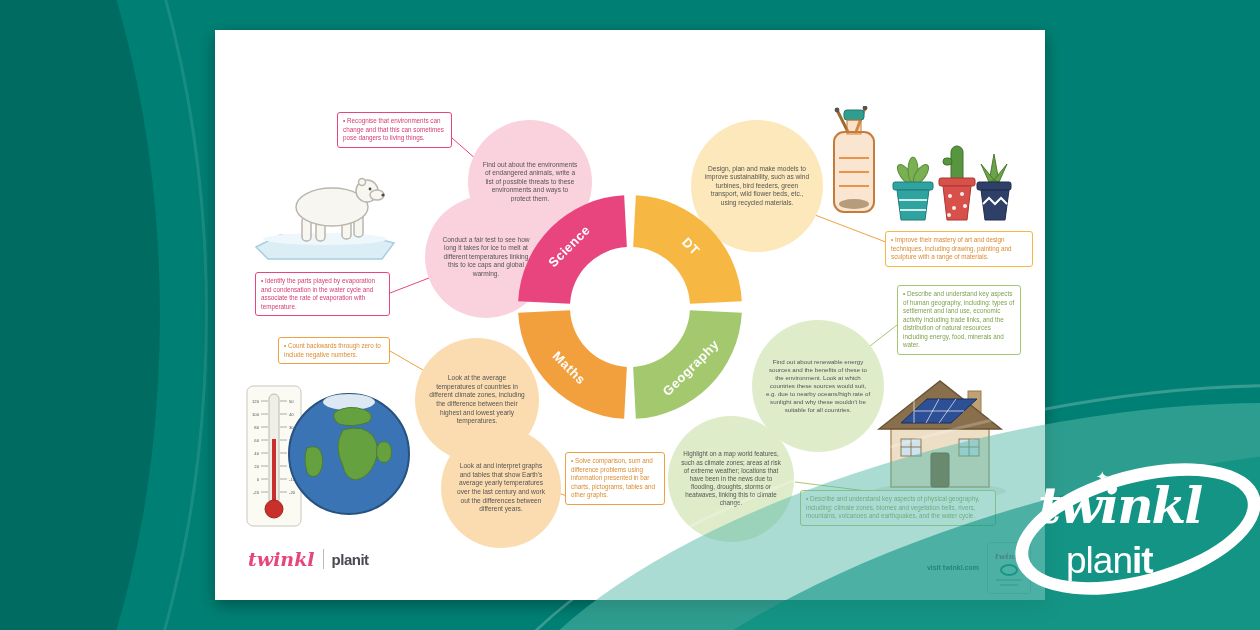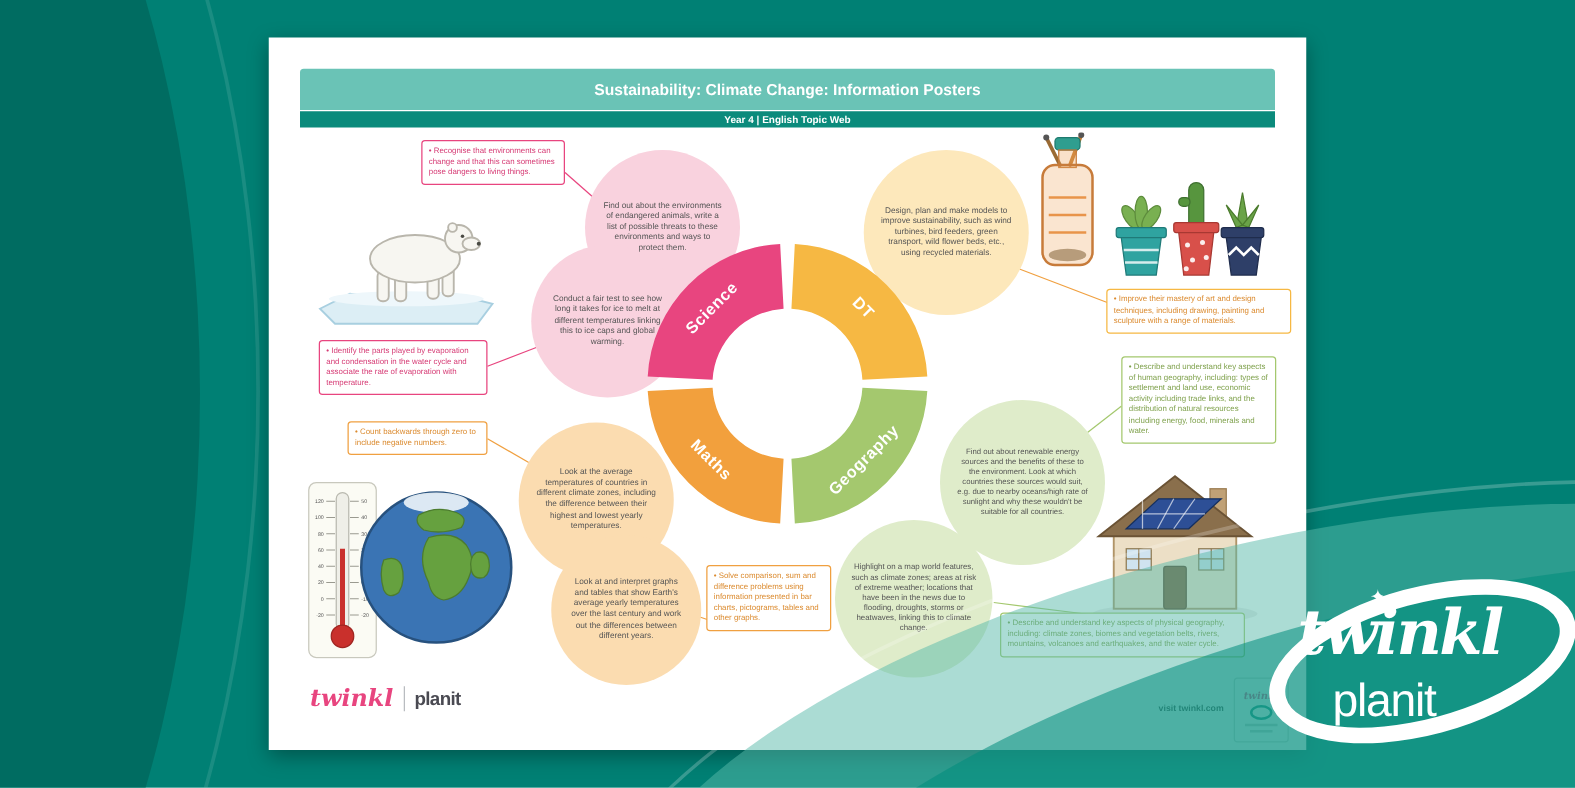--- a/index.html
+++ b/index.html
@@ -46,36 +46,32 @@
   .sw1{position:absolute;left:480px;top:432px;width:1100px;height:420px;border-radius:50%;background:rgba(88,186,170,0.50);transform:rotate(-13deg);z-index:5;}
   .sw2{position:absolute;left:560px;top:478px;width:1200px;height:460px;border-radius:50%;background:rgba(0,140,124,0.55);transform:rotate(-13deg);z-index:5;}
   .sw3{position:absolute;left:455px;top:414px;width:1160px;height:450px;border-radius:50%;border:3px solid rgba(255,255,255,0.22);transform:rotate(-13deg);z-index:5;}
 
   
   .logo-ring{position:absolute;left:1012px;top:470px;width:226px;height:92px;border:13px solid #ffffff;border-radius:50%;transform:rotate(-15deg);z-index:6;}
   .logo-twinkl{position:absolute;left:1038px;top:476px;font-family:"DejaVu Serif",serif;font-style:italic;font-weight:bold;font-size:50px;color:#ffffff;letter-spacing:-2px;z-index:7;}
   .logo-star{position:absolute;left:1096px;top:468px;font-size:15px;color:#ffffff;z-index:8;}
   .logo-planit{position:absolute;left:1066px;top:540px;font-size:37px;color:#ffffff;letter-spacing:-1px;z-index:7;}
   .logo-planit .w500{font-weight:500;text-align:right;}
-  .logo-planit .w800{font-weight:400;}
+  .logo-planit .w800{font-weight:700;}
 </style>
 </head>
 <body>
 
 <div class="canvas">
 
   <div class="bg-dark"></div>
   <div class="bg-ring"></div>
 
   <div class="page">
 
-    <div class="header">
-      <div class="header-title">Sustainability: Climate Change: Information Posters</div>
-      <div class="header-sub">Year 4 | English Topic Web</div>
-    </div>
 
     <svg class="connectors" width="830" height="570" viewBox="0 0 830 570">
       <line x1="237" y1="108" x2="262" y2="130" stroke="#e8457f" stroke-width="1"></line>
       <line x1="175" y1="263" x2="214" y2="248" stroke="#e8457f" stroke-width="1"></line>
       <line x1="175" y1="321" x2="208" y2="340" stroke="#f0a040" stroke-width="1"></line>
       <line x1="600" y1="185" x2="676" y2="214" stroke="#f0a040" stroke-width="1"></line>
       <line x1="682" y1="295" x2="655" y2="316" stroke="#a4c86e" stroke-width="1"></line>
       <line x1="340" y1="462" x2="352" y2="466" stroke="#f0a040" stroke-width="1"></line>
       <line x1="660" y1="462" x2="580" y2="452" stroke="#a4c86e" stroke-width="1"></line>
     </svg>

